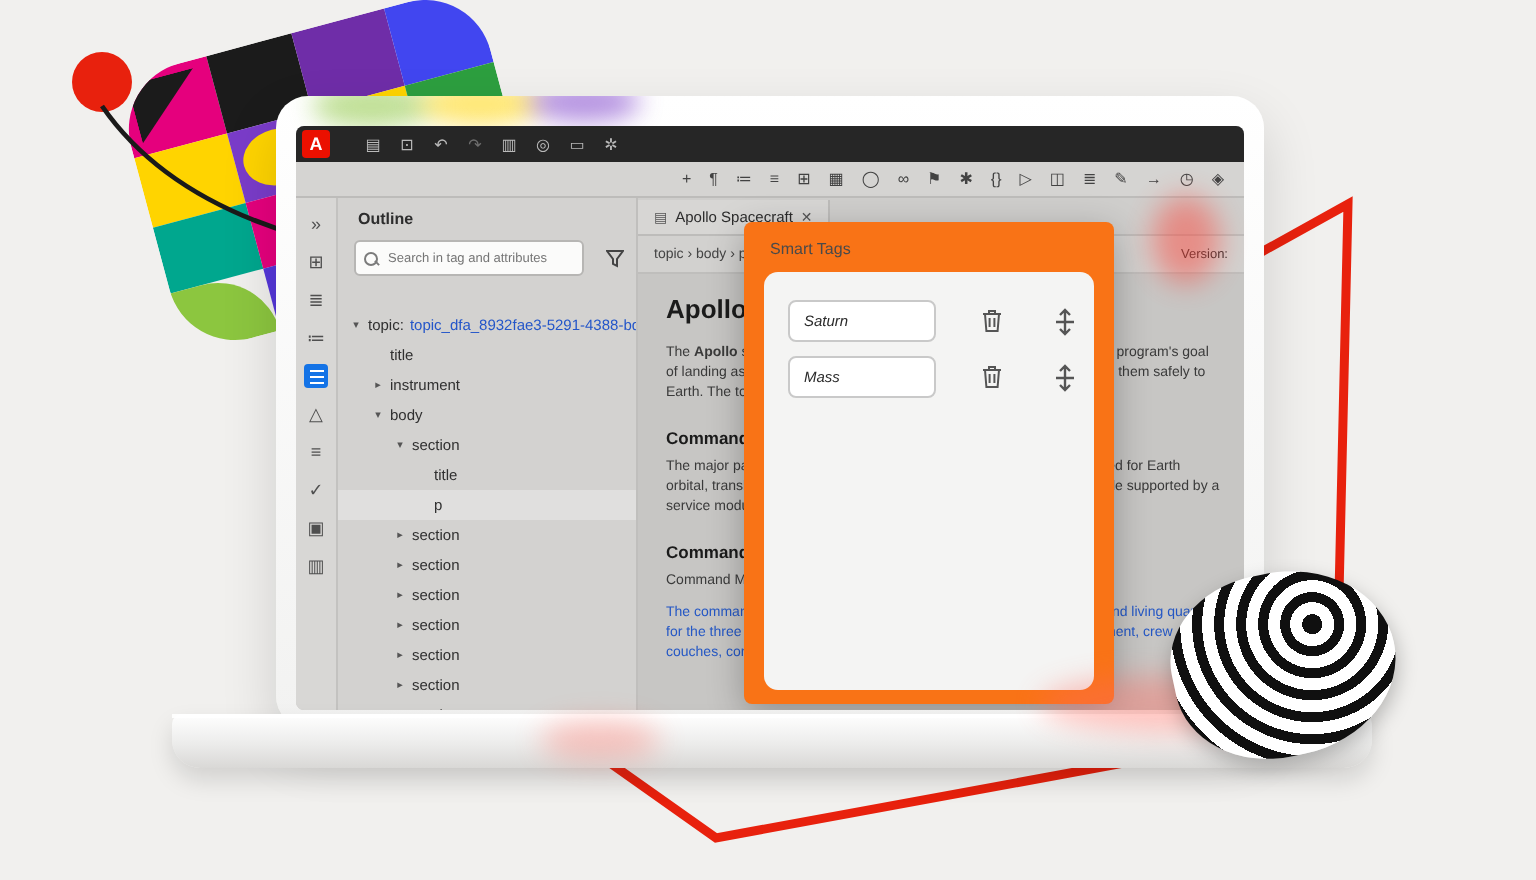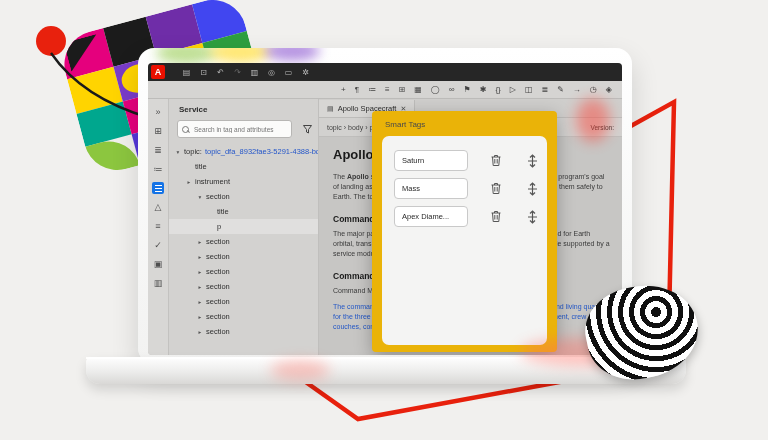--- a/index.html
+++ b/index.html
@@ -60,21 +60,21 @@
     flex-direction:column;padding:6px 0 0 0;box-sizing:border-box;}
   .outline-title{font-size:8px;font-weight:bold;color:#2d2d2d;padding:0 0 6px 10px;}
   .searchbox{margin:0 8px;height:16px;background:#fbfbfa;border:1px solid #b7b6b4;border-radius:3px;
     display:flex;align-items:center;padding:0 4px;gap:3px;flex:0 0 auto;}
   .mag{width:5px;height:5px;border:1px solid #7b7b7b;border-radius:50%;position:relative;flex:0 0 auto;}
   .mag::after{content:"";position:absolute;left:4px;top:4px;width:3px;height:1px;background:#7b7b7b;transform:rotate(45deg);}
   .searchbox input{border:0;outline:0;background:transparent;font-size:6.5px;color:#555;width:100%;
     font-family:"Liberation Sans",sans-serif;}
   .filter-wrap{display:flex;align-items:center;justify-content:center;width:14px;}
   .search-row{display:flex;align-items:center;margin-right:4px;}
-  .tree{margin-top:6px;overflow:hidden;}
+  .tree{margin-top:17px;overflow:hidden;}
   .tree-row{height:15px;display:flex;align-items:center;gap:3px;font-size:7.5px;color:#303030;}
   .tree-row.selected{background:rgba(255,255,255,.3);}
   .tree-caret{font-size:5.5px;color:#555;width:6px;text-align:center;flex:0 0 auto;}
   .tree-id{color:#2456c9;white-space:nowrap;overflow:hidden;}
   .tree-label{white-space:nowrap;}
 
   
   .editor{flex:1;display:flex;flex-direction:column;min-width:0;}
   .tabbar{height:18px;background:#cfcecc;border-bottom:1px solid #bdbcba;display:flex;align-items:flex-end;}
   .tab{height:17px;background:#d7d6d4;border-right:1px solid #bdbcba;display:flex;align-items:center;
@@ -85,29 +85,29 @@
     align-items:center;justify-content:space-between;padding:0 8px;font-size:7px;color:#444;}
   .version{font-size:6.5px;color:#333;}
   .doc{flex:1;background:#c7c6c4;padding:8px 10px 0 14px;overflow:hidden;position:relative;}
   .doc h1{font-size:13px;margin:2px 0 10px 0;color:#1b1b1b;font-weight:bold;}
   .doc h2{font-size:8.5px;margin:12px 0 5px 0;color:#1b1b1b;font-weight:bold;}
   .doc p{font-size:7px;line-height:10px;margin:0 0 6px 0;color:#3a3a3a;max-width:282px;}
   .doc p.link-text{color:#2457c5;}
   .doc .b{font-weight:bold;}
 
   
-  .popup{position:absolute;left:224px;top:48px;width:185px;height:241px;background:#eab308;
+  .popup{position:absolute;left:224px;top:48px;width:185px;height:241px;background:#f97316;
     border-radius:4px;box-shadow:0 5px 18px rgba(0,0,0,.28);z-index:10;}
   .popup-title{font-size:8px;color:#4a4a4a;padding:9px 0 0 13px;}
   .popup-inner{position:absolute;left:10px;top:25px;width:165px;height:209px;background:#f4f4f3;
     border-radius:7px;padding:14px 0 0 12px;box-sizing:border-box;overflow:hidden;}
   .tagrow{display:flex;align-items:center;height:21px;margin-bottom:7px;}
   .tag-input{width:74px;height:21px;box-sizing:border-box;background:#fff;border:1px solid #c9c9c9;
     border-radius:4px;font-size:7.5px;color:#2a2a2a;line-height:19px;padding-left:7px;
-    white-space:nowrap;overflow:hidden;}
+    white-space:nowrap;overflow:hidden;font-style:italic;}
   .rowicon{margin-left:22px;display:flex;align-items:center;}
   .rowicon+.rowicon{margin-left:24px;}
 </style>
 </head>
 <body>
 
 <div class="stage">
 
   <div class="mosaic">
     <div class="cell" style="left:0;top:0;width:48px;height:40px;background:#e5007d;"></div>
@@ -194,21 +194,21 @@
             <span class="side-icon"><span>≔</span></span>
             <span class="side-icon active"></span>
             <span class="side-icon"><span>△</span></span>
             <span class="side-icon"><span>≡</span></span>
             <span class="side-icon"><span>✓</span></span>
             <span class="side-icon"><span>▣</span></span>
             <span class="side-icon"><span>▥</span></span>
           </div>
 
         <div class="outline">
-          <div class="outline-title">Service</div>
+          <div class="outline-title">Outline</div>
           <div class="search-row">
             <div class="searchbox" style="flex:1;">
               <span class="mag"></span>
               <input type="text" placeholder="Search in tag and attributes" style="">
             </div>
             <div class="filter-wrap">
               <svg width="9" height="9" viewBox="0 0 9 9">
                 <path d="M0.5 0.5 H8.5 L5.5 4.5 V8 L3.5 7 V4.5 Z" fill="none" stroke="#444" stroke-width="1"></path>
               </svg>
             </div>
@@ -226,20 +226,25 @@
                 <span class="tree-label">title</span>
                 <span class="tree-id"></span>
               </div>
 
               <div class="tree-row" style="padding-left: 17px;">
                 <span class="tree-caret">▸</span>
                 <span class="tree-label">instrument</span>
                 <span class="tree-id"></span>
               </div>
 
+              <div class="tree-row" style="padding-left: 17px;">
+                <span class="tree-caret">▾</span>
+                <span class="tree-label">body</span>
+                <span class="tree-id"></span>
+              </div>
 
               <div class="tree-row" style="padding-left: 28px;">
                 <span class="tree-caret">▾</span>
                 <span class="tree-label">section</span>
                 <span class="tree-id"></span>
               </div>
 
               <div class="tree-row" style="padding-left: 39px;">
                 <span class="tree-caret"></span>
                 <span class="tree-label">title</span>
@@ -347,33 +352,20 @@
                   <path d="M1.5 3 H10.5 M4.5 3 V1.5 H7.5 V3 M2.5 3 L3.2 11.5 H8.8 L9.5 3 M4.8 5 V9.5 M7.2 5 V9.5" fill="none" stroke="#555" stroke-width="1"></path>
                 </svg>
               </span>
               <span class="rowicon">
                 <svg width="13" height="14" viewBox="0 0 13 14">
                   <path d="M6.5 1 V13 M4 3.5 L6.5 1 L9 3.5 M4 10.5 L6.5 13 L9 10.5 M2 7 H11" fill="none" stroke="#555" stroke-width="1.2"></path>
                 </svg>
               </span>
             </div>
 
-            <div class="tagrow">
-              <div class="tag-input">Apex Diame...</div>
-              <span class="rowicon">
-                <svg width="12" height="13" viewBox="0 0 12 13">
-                  <path d="M1.5 3 H10.5 M4.5 3 V1.5 H7.5 V3 M2.5 3 L3.2 11.5 H8.8 L9.5 3 M4.8 5 V9.5 M7.2 5 V9.5" fill="none" stroke="#555" stroke-width="1"></path>
-                </svg>
-              </span>
-              <span class="rowicon">
-                <svg width="13" height="14" viewBox="0 0 13 14">
-                  <path d="M6.5 1 V13 M4 3.5 L6.5 1 L9 3.5 M4 10.5 L6.5 13 L9 10.5 M2 7 H11" fill="none" stroke="#555" stroke-width="1.2"></path>
-                </svg>
-              </span>
-            </div>
 
 
           </div>
       </div>
 
     </div>
   </div>
 
   <div class="laptop-base"></div>
 

